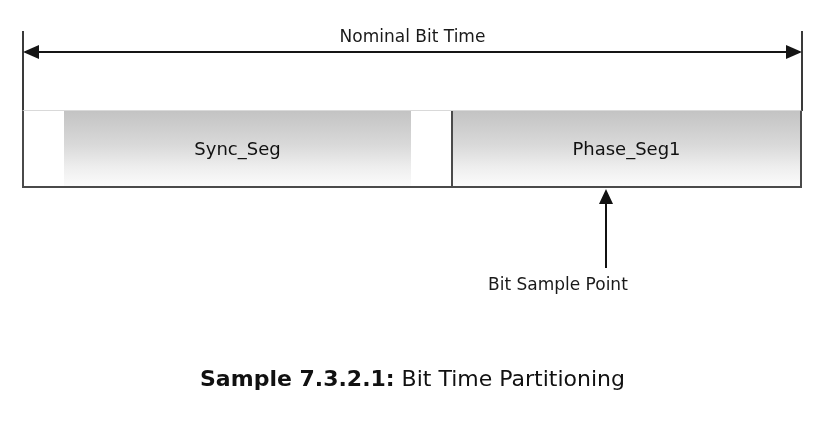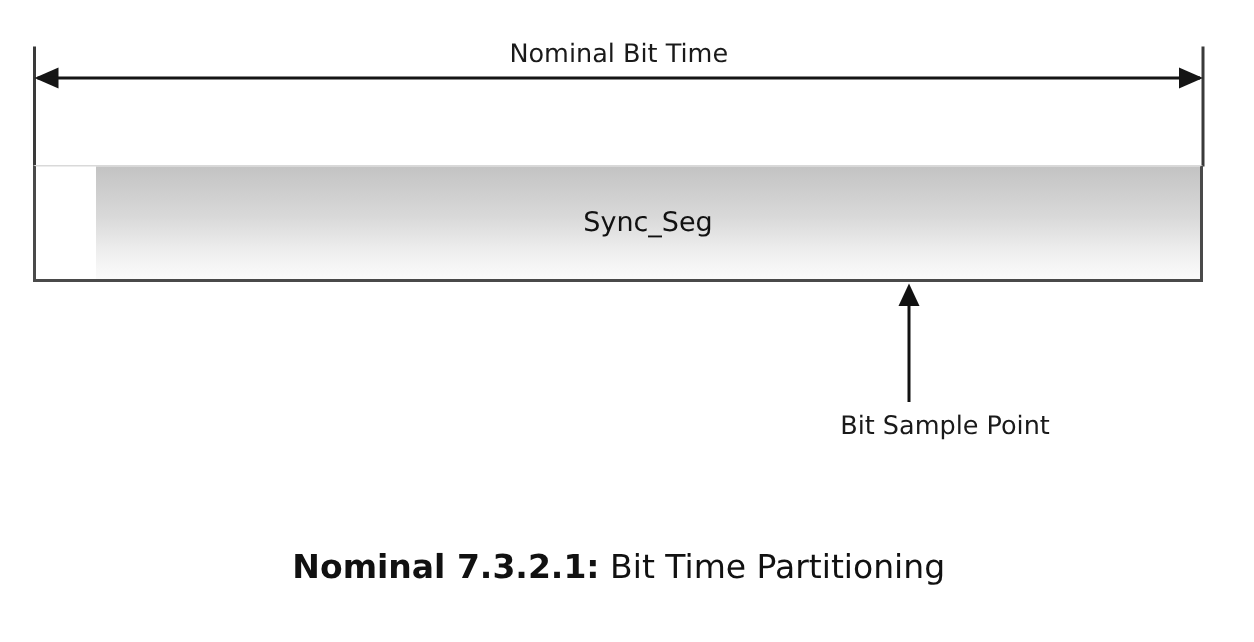--- a/index.html
+++ b/index.html
@@ -105,24 +105,23 @@
   .up-shaft {
     position: absolute;
     left: 605px;
     top: 202px;
     width: 2px;
     height: 66px;
     background: #111111;
   }
   .sample-label {
     position: absolute;
-    left: 530px;
+    left: 488px;
     top: 274px;
     width: 200px;
-    text-align: center;
     font-size: 17px;
     color: #1a1a1a;
   }
 
   
   .caption {
     position: absolute;
     left: 23px;
     top: 366px;
     width: 779px;
@@ -145,25 +144,28 @@
   <div class="h-arrow">
     <span class="ah ah-left"></span>
     <span class="h-line"></span>
     <span class="ah ah-right"></span>
   </div>
 
   <div class="segments">
     <div class="seg seg-dark">
       <span>Sync_Seg</span>
     </div>
+    <div class="seg seg-dark">
+      <span>Phase_Seg1</span>
+    </div>
   </div>
 
   <span class="up-head"></span>
   <span class="up-shaft"></span>
 
   <div class="sample-label">Bit Sample Point</div>
 
   <div class="caption">
-    <span class="caption-bold">Nominal 7.3.2.1:</span>
+    <span class="caption-bold">Sample 7.3.2.1:</span>
     <span>Bit Time Partitioning</span>
   </div>
 
 </div>
 
 </body></html>

